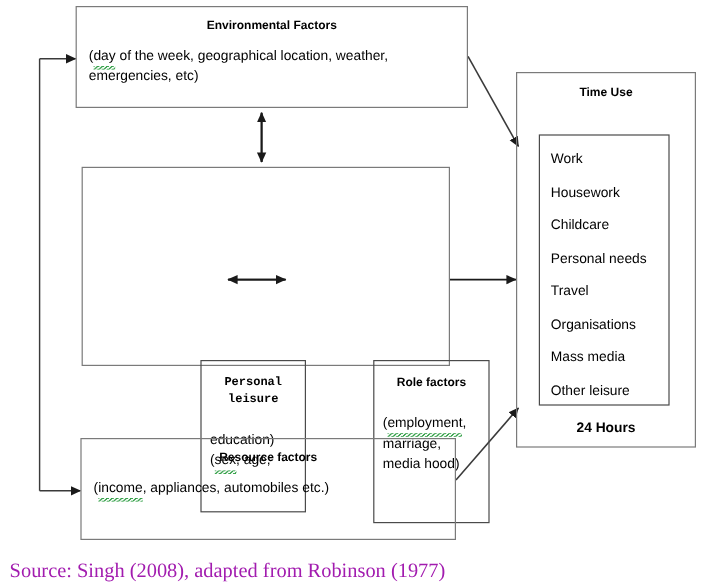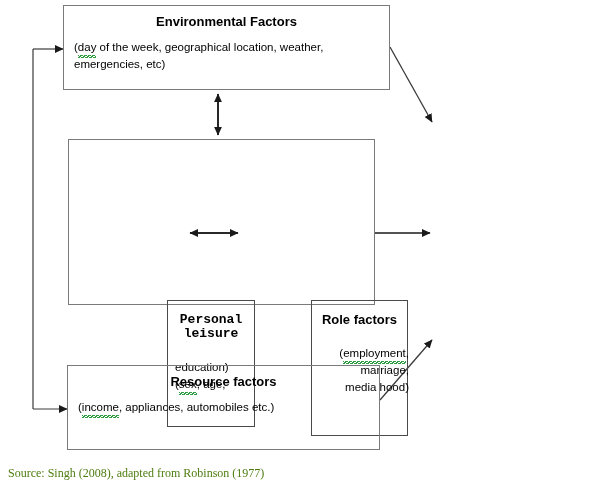--- a/index.html
+++ b/index.html
@@ -31,21 +31,21 @@
   .box {
     position: absolute;
     border: 1px solid #7a7a7a;
     box-sizing: border-box;
     background: transparent;
   }
   .box.dark { border: 1px solid #4a4a4a; }
 
   .b-title {
     font-weight: bold;
-    font-size: 13px;
+    font-size: 10px;
     text-align: center;
     line-height: 14px;
   }
   .b-body {
     font-size: 11.5px;
     line-height: 17px;
   }
 
   
   #env-box { left: 63px; top: 5px; width: 327px; height: 85px; }
@@ -56,21 +56,21 @@
   #mid-box { left: 68px; top: 139px; width: 307px; height: 166px; }
 
   
   #personal-box { left: 98px; top: 160px; width: 88px; height: 127px; }
   #personal-title { position: absolute; left: 0; top: 12px; width: 100%; font-family: Liberation Mono, monospace; }
   #personal-body  { position: absolute; left: 7px; top: 58px; width: 80px; }
 
   
   #role-box { left: 242px; top: 160px; width: 97px; height: 136px; }
   #role-title { position: absolute; left: 0; top: 12px; width: 100%; }
-  #role-body  { position: absolute; left: 7px; top: 44px; width: 90px; text-align: right; }
+  #role-body  { position: absolute; left: 7px; top: 44px; width: 90px; }
 
   
   #res-box { left: 67px; top: 365px; width: 313px; height: 85px; }
   #res-title { position: absolute; left: 0; top: 9px; width: 100%; }
   #res-body  { position: absolute; left: 10px; top: 33px; width: 296px; }
 
   
   #time-box { left: 430px; top: 60px; width: 150px; height: 313px; }
   #time-title { position: absolute; left: 0; top: 10px; width: 100%; }
   #time-list-box {
@@ -105,22 +105,22 @@
     background-size: 4px 3px;
     background-position: left bottom;
     padding-bottom: 5px;
   }
 
   #source {
     position: absolute;
     left: 8px;
     top: 466px;
     font-family: "Liberation Serif", serif;
-    font-size: 12px;
-    color: #4d7c0f;
+    font-size: 17px;
+    color: #a21caf;
     white-space: nowrap;
   }
 </style>
 </head>
 <body>
 
 <div id="canvas">
 
   <svg class="svg-layer" viewBox="0 0 600 490">
     <defs>
@@ -193,16 +193,32 @@
 
   </div>
 
   <div class="box" id="res-box">
     <div class="b-title" id="res-title">Resource factors</div>
     <div class="b-body" id="res-body">
       <span>(</span><span class="sq">income</span><span>, appliances, automobiles etc.)</span>
     </div>
   </div>
 
+  <div class="box" id="time-box">
+    <div class="b-title" id="time-title">Time Use</div>
+    <div id="time-list-box">
+      <div id="time-list">
+        <div class="tl-item">Work</div>
+        <div class="tl-item">Housework</div>
+        <div class="tl-item">Childcare</div>
+        <div class="tl-item">Personal needs</div>
+        <div class="tl-item">Travel</div>
+        <div class="tl-item">Organisations</div>
+        <div class="tl-item">Mass media</div>
+        <div class="tl-item">Other leisure</div>
+      </div>
+    </div>
+    <div id="time-total">24 Hours</div>
+  </div>
 
   <div id="source">Source: Singh  (2008), adapted from Robinson (1977)</div>
 
 </div>
 
 </body></html>

